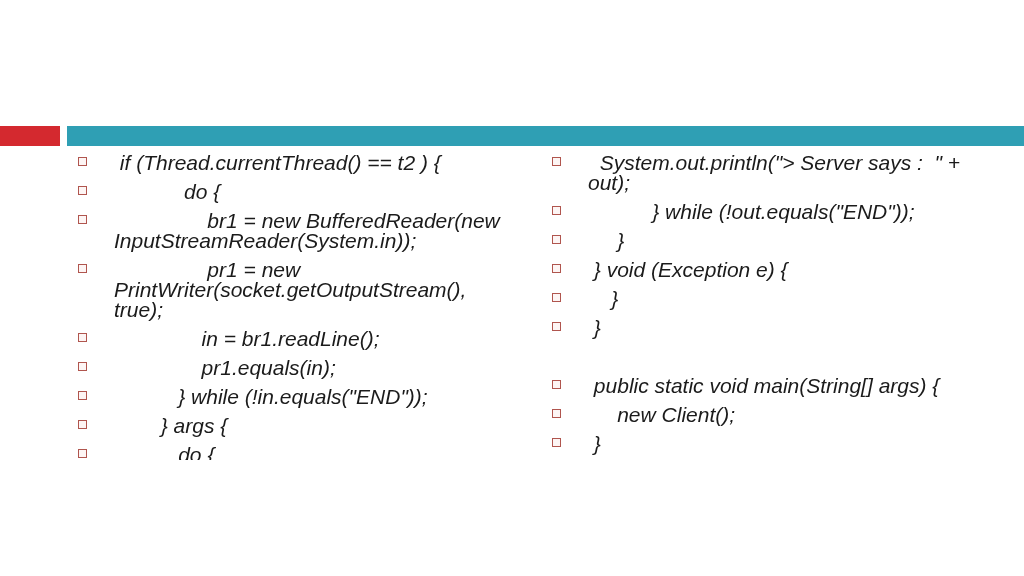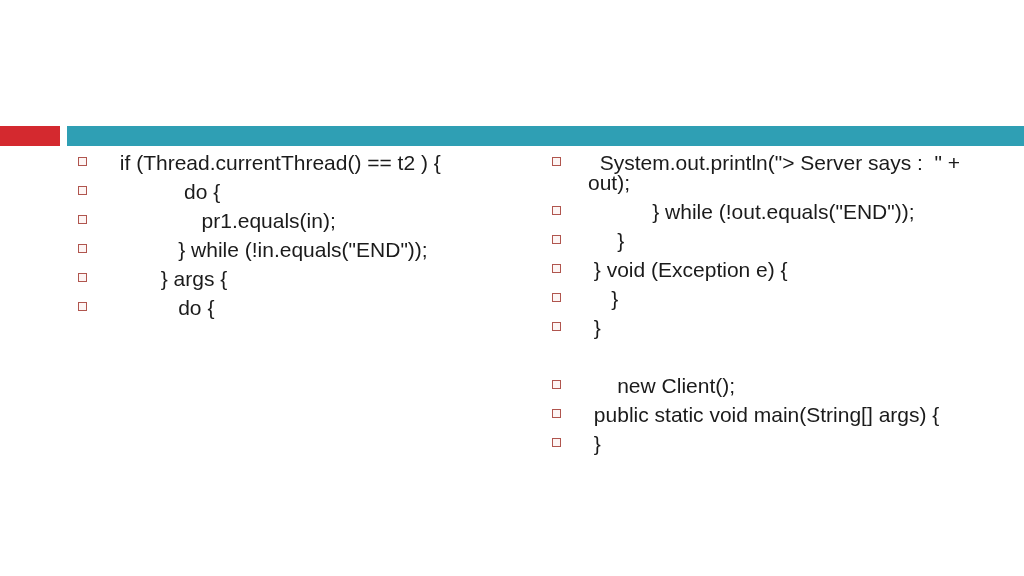--- a/index.html
+++ b/index.html
@@ -8,20 +8,21 @@
     background: #ffffff;
   }
   .slide {
     position: relative;
     width: 1024px;
     height: 460px;
     background: #ffffff;
     overflow: hidden;
     font-family: "Liberation Sans", "DejaVu Sans", sans-serif;
     color: #1b1b1b;
+    font-style: italic;
   }
   .band-red {
     position: absolute;
     left: 0;
     top: 126px;
     width: 60px;
     height: 20px;
     background: #d4292f;
   }
   .band-teal {
@@ -67,34 +68,36 @@
 <body>
 
 <div class="slide">
 
   <div class="band-red"></div>
   <div class="band-teal"></div>
 
   <div class="col col-left">
     <div class="para"><span class="bullet"></span><span> if (Thread.currentThread() == t2 ) {</span></div>
     <div class="para"><span class="bullet"></span><span>            do {</span></div>
-    <div class="para"><span class="bullet"></span></div>
+    <div class="para"><span class="bullet"></span><span>                br1 = new BufferedReader(new InputStreamReader(System.in));</span></div>
+    <div class="para"><span class="bullet"></span><span>                pr1 = new PrintWriter(socket.getOutputStream(), true);</span></div>
+    <div class="para"><span class="bullet"></span><span>               in = br1.readLine();</span></div>
     <div class="para"><span class="bullet"></span><span>               pr1.equals(in);</span></div>
     <div class="para"><span class="bullet"></span><span>           } while (!in.equals("END"));</span></div>
     <div class="para"><span class="bullet"></span><span>        } args {</span></div>
     <div class="para"><span class="bullet"></span><span>           do {</span></div>
   </div>
 
   <div class="col col-right">
     <div class="para"><span class="bullet"></span><span>  System.out.println("&gt; Server says :  " + out);</span></div>
     <div class="para"><span class="bullet"></span><span>           } while (!out.equals("END"));</span></div>
     <div class="para"><span class="bullet"></span><span>     }</span></div>
     <div class="para"><span class="bullet"></span><span> } void (Exception e) {</span></div>
     <div class="para"><span class="bullet"></span><span>    }</span></div>
     <div class="para"><span class="bullet"></span><span> }</span></div>
     <div class="spacer"></div>
+    <div class="para"><span class="bullet"></span><span> public static void main(String[] args) {</span></div>
     <div class="para"><span class="bullet"></span><span>     new Client();</span></div>
-    <div class="para"><span class="bullet"></span><span> public static void main(String[] args) {</span></div>
     <div class="para"><span class="bullet"></span><span> }</span></div>
     <div class="para"><span class="bullet"></span><span> }</span></div>
   </div>
 
 </div>
 
 </body></html>

